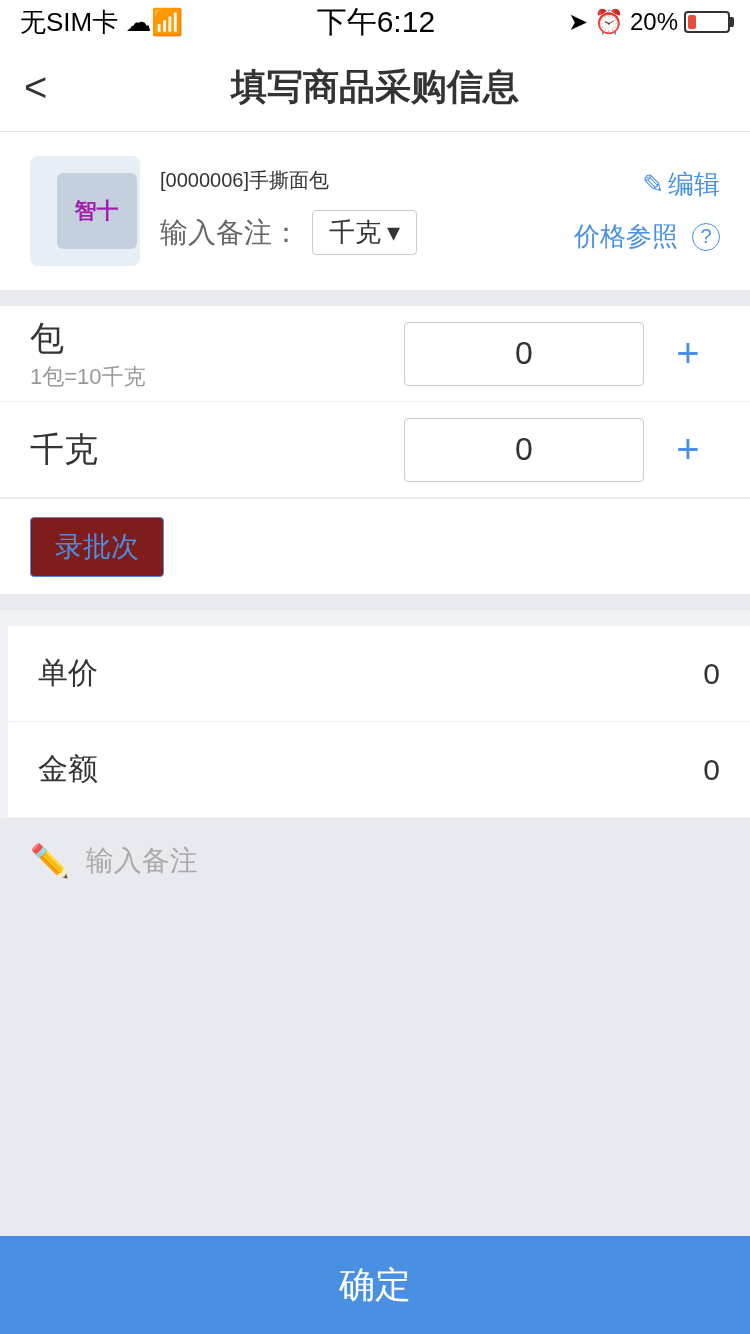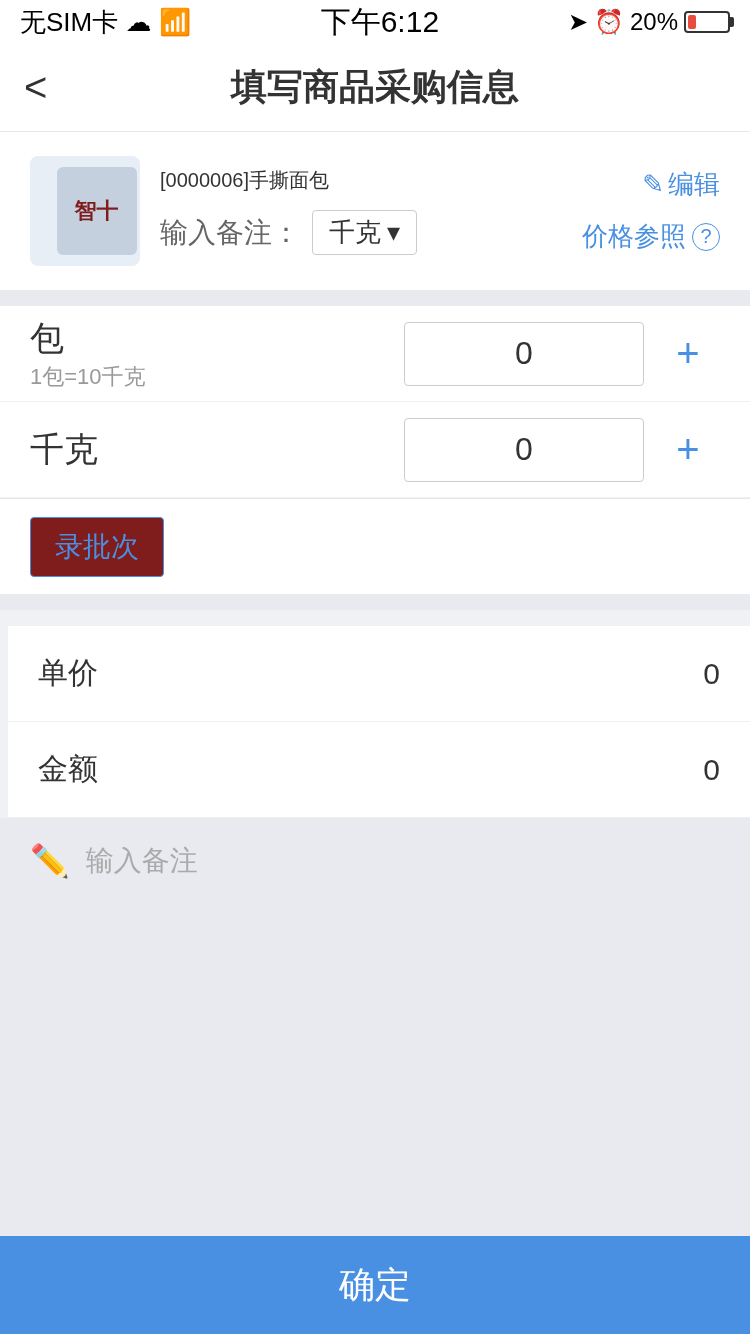--- a/index.html
+++ b/index.html
@@ -18,21 +18,21 @@
       width: 750px;
       height: 44px;
       background: #fff;
       display: flex;
       align-items: center;
       justify-content: space-between;
       padding: 0 20px;
       font-size: 28px;
       color: #000;
     }
-    .status-left { display: flex; align-items: center; gap: 8px; font-size: 26px; }
+    .status-left { display: flex; align-items: center; font-size: 26px; }
     .status-center { font-size: 30px; font-weight: 500; }
     .status-right { display: flex; align-items: center; gap: 6px; font-size: 24px; }
     .battery-icon {
       width: 46px; height: 22px; border: 2px solid #333; border-radius: 4px; position: relative; display: inline-flex; align-items: center; padding: 2px;
     }
     .battery-icon::after { content: ''; width: 4px; height: 10px; background: #333; position: absolute; right: -6px; top: 50%; transform: translateY(-50%); border-radius: 0 2px 2px 0; }
     .battery-fill { width: 20%; height: 100%; background: #e74c3c; border-radius: 2px; }
 
     
     .nav-bar {
@@ -68,28 +68,28 @@
       height: 110px;
       background: #e8eef5;
       border-radius: 8px;
       display: flex;
       align-items: center;
       justify-content: center;
       flex-shrink: 0;
     }
     .product-image-inner {
       width: 80px;
-      height: 88px;
+      height: 76px;
       background: #c5d0de;
       border-radius: 6px;
       display: flex;
       align-items: center;
       justify-content: center;
       font-size: 22px;
-      color: #7f1d1d;
+      color: #a21caf;
       font-weight: bold;
       margin-left: 23px;
     }
     .product-info { flex: 1; }
     .product-name { font-size: 20px; color: #333; margin-bottom: 16px; }
     .product-unit-row { display: flex; align-items: center; gap: 12px; font-size: 28px; color: #666; }
     .unit-select {
       border: 1px solid #ccc;
       border-radius: 4px;
       padding: 4px 16px;
@@ -105,21 +105,21 @@
       align-items: center;
       gap: 4px;
       align-self: flex-start;
       white-space: nowrap;
     }
     .price-ref {
       color: #4a90e2;
       font-size: 26px;
       display: flex;
       align-items: center;
-      gap: 6px;
+      gap: 14px;
       margin-top: 8px;
     }
     .price-ref-question {
       width: 28px; height: 28px;
       border: 1.5px solid #4a90e2;
       border-radius: 50%;
       display: inline-flex;
       align-items: center;
       justify-content: center;
       font-size: 20px;

